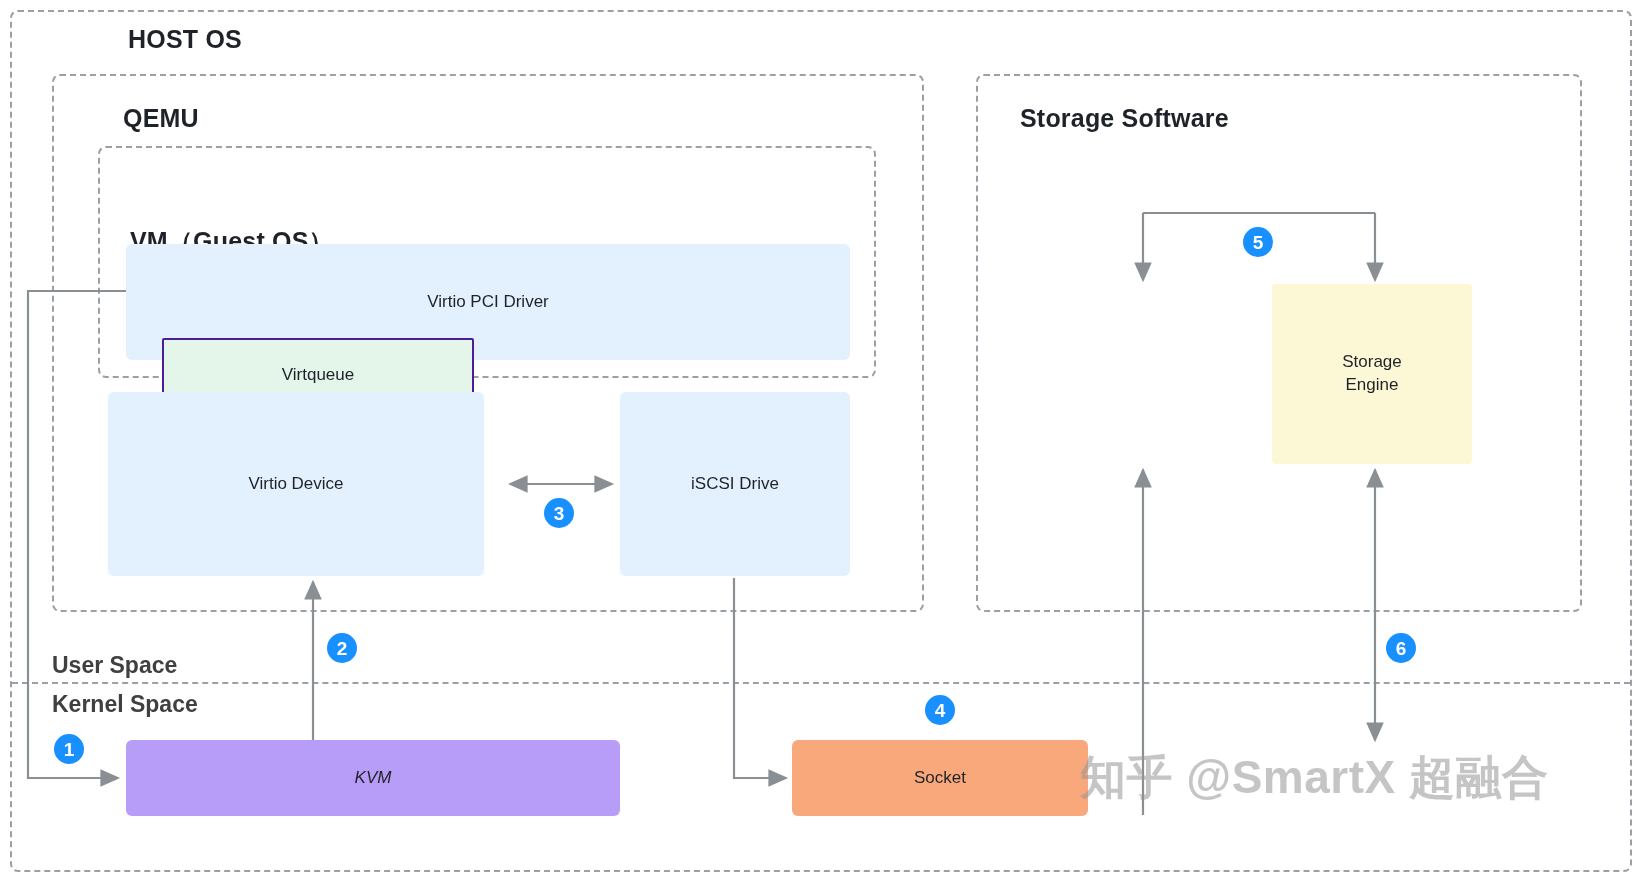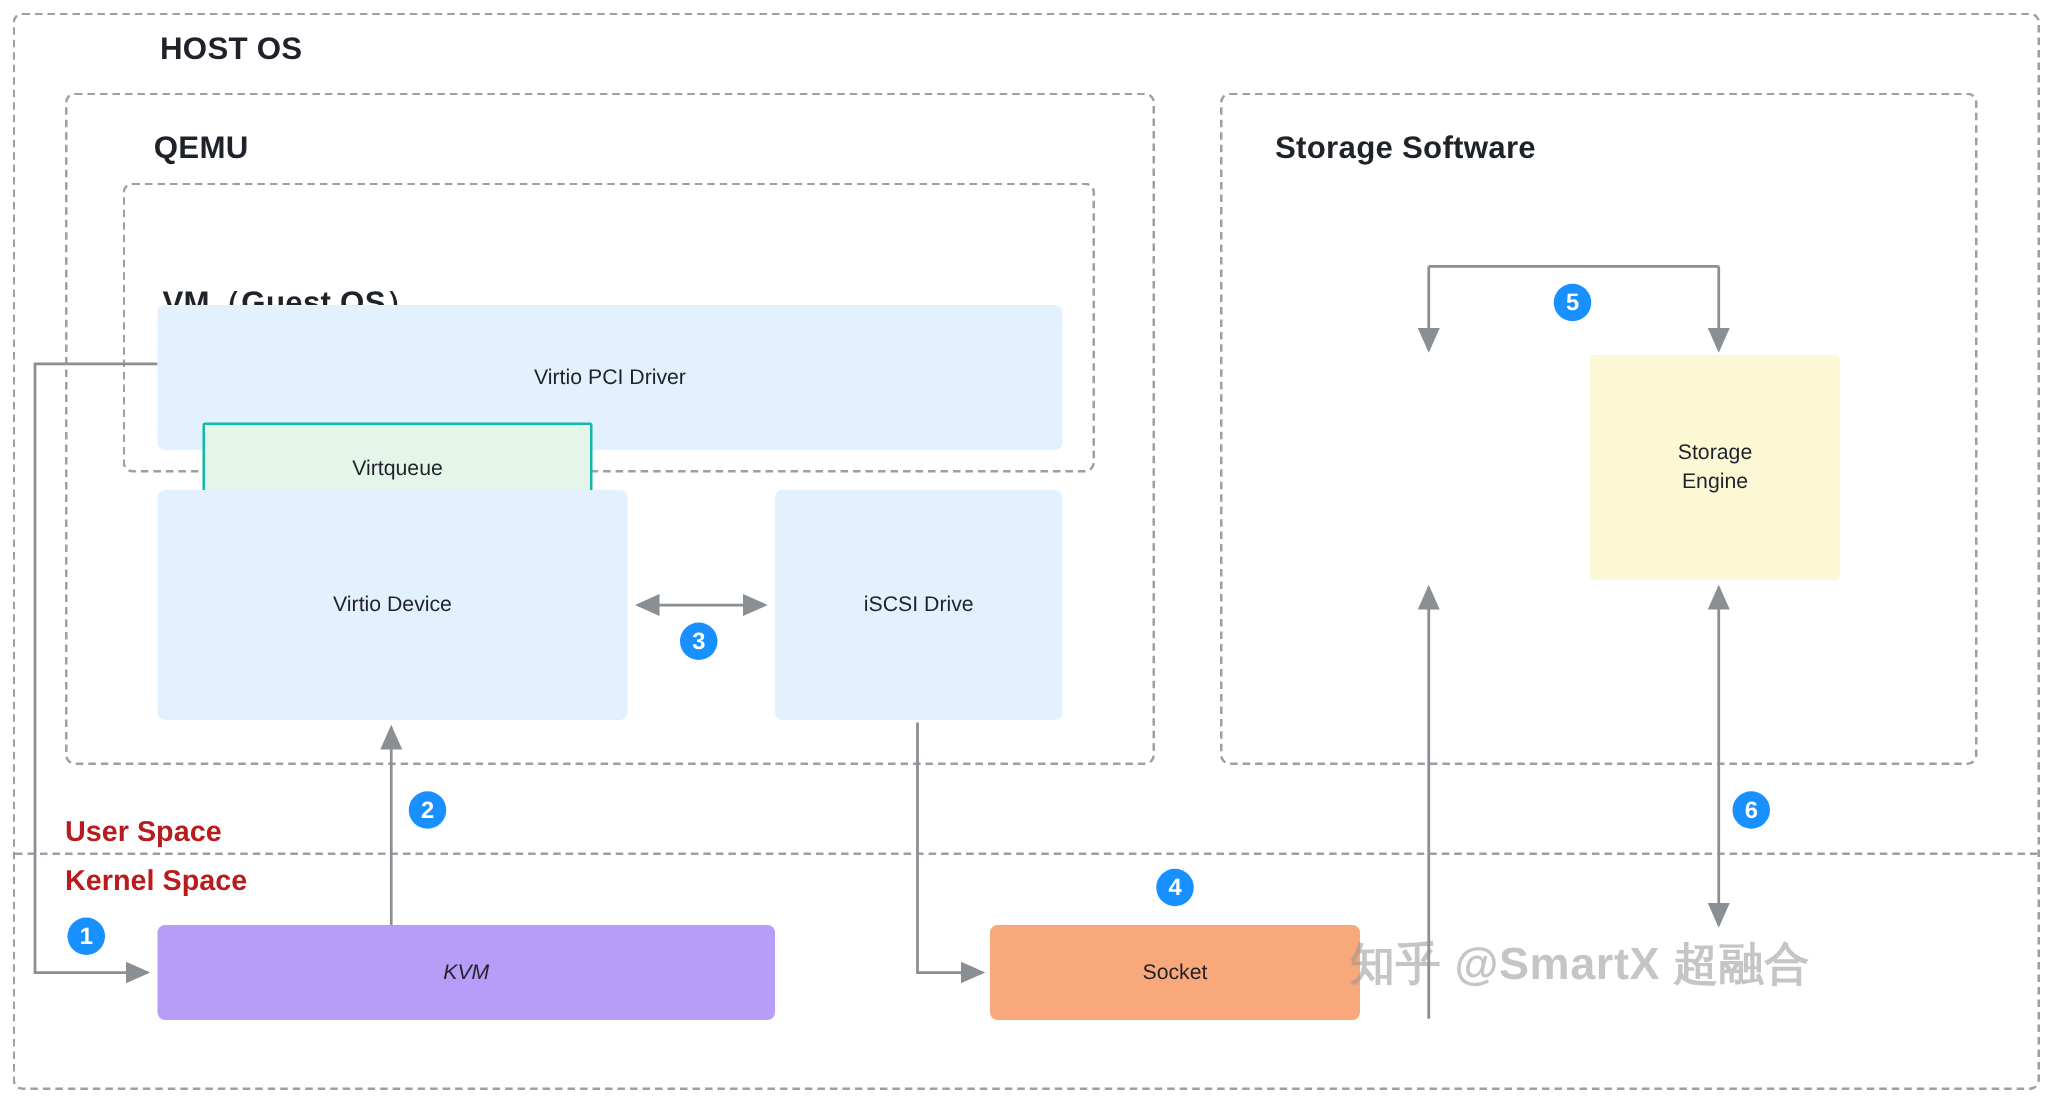--- a/index.html
+++ b/index.html
@@ -31,21 +31,21 @@
     font-size: 25px;
     font-weight: 700;
     color: #1f2329;
     white-space: nowrap;
     letter-spacing: .2px;
   }
   .space-label {
     position: absolute;
     font-size: 23px;
     font-weight: 700;
-    color: #b91c1c;
+    color: #404040;
     white-space: nowrap;
   }
 
   
   .hsep {
     position: absolute;
     height: 0;
     border-top: 2px dashed #9aa0a6;
   }
 
@@ -57,21 +57,21 @@
     justify-content: center;
     text-align: center;
     border-radius: 6px;
     font-size: 17px;
     font-weight: 400;
     color: #1f2329;
     line-height: 1.35;
     white-space: pre-line;
   }
   .block.blue   { background: #e3f0fd; }
-  .block.green  { background: #e4f6ea; border: 2px solid #14b8a6; border-radius: 2px; }
+  .block.green  { background: #e4f6ea; border: 2px solid #4c1d95; border-radius: 2px; }
   .block.yellow { background: #fcf8d6; border-radius: 4px; }
   .block.purple { background: #b79df8; }
   .block.orange { background: #f9a87c; }
   .block.grey   { background: #b6b8bb; }
 
   
   .badge {
     position: absolute;
     width: 30px; height: 30px;
     border-radius: 50%;
@@ -90,21 +90,21 @@
     position: absolute;
     left: 0; top: 0;
     width: 1638px; height: 884px;
     pointer-events: none;
   }
 
   
   #watermark {
     position: absolute;
     left: 1080px; top: 747px;
-    font-size: 36px;
+    font-size: 46px;
     font-weight: 700;
     color: rgba(150,150,150,0.55);
     white-space: nowrap;
     letter-spacing: .5px;
     pointer-events: none;
   }
 </style>
 </head>
 <body>
 
@@ -155,21 +155,21 @@
     <path d="M1143,815 L1143,470" fill="none" stroke="#8a8f94" stroke-width="2.2" marker-end="url(#ah)"></path>
 
      NVMe --&gt;
     <path d="M1375,470 L1375,740" fill="none" stroke="#8a8f94" stroke-width="2.2" marker-end="url(#ah)" marker-start="url(#ah-start)"></path>
   </svg>
 
   <div class="block blue" style="left:126px; top:244px; width:724px; height:116px;">Virtio PCI Driver</div>
 
   <div class="block green" style="left:162px; top:338px; width:312px; height:74px;">Virtqueue</div>
 
-  <div class="block blue" style="left:126px; top:392px; width:376px; height:184px;">Virtio Device</div>
+  <div class="block blue" style="left:108px; top:392px; width:376px; height:184px;">Virtio Device</div>
 
   <div class="block blue" style="left:620px; top:392px; width:230px; height:184px;">iSCSI Drive</div>
 
 
   <div class="block yellow" style="left:1272px; top:284px; width:200px; height:180px;">Storage
 Engine</div>
 
   <div class="block purple" style="left:126px; top:740px; width:494px; height:76px;font-style:italic;">KVM</div>
 
   <div class="block orange" style="left:792px; top:740px; width:296px; height:76px;">Socket</div>

